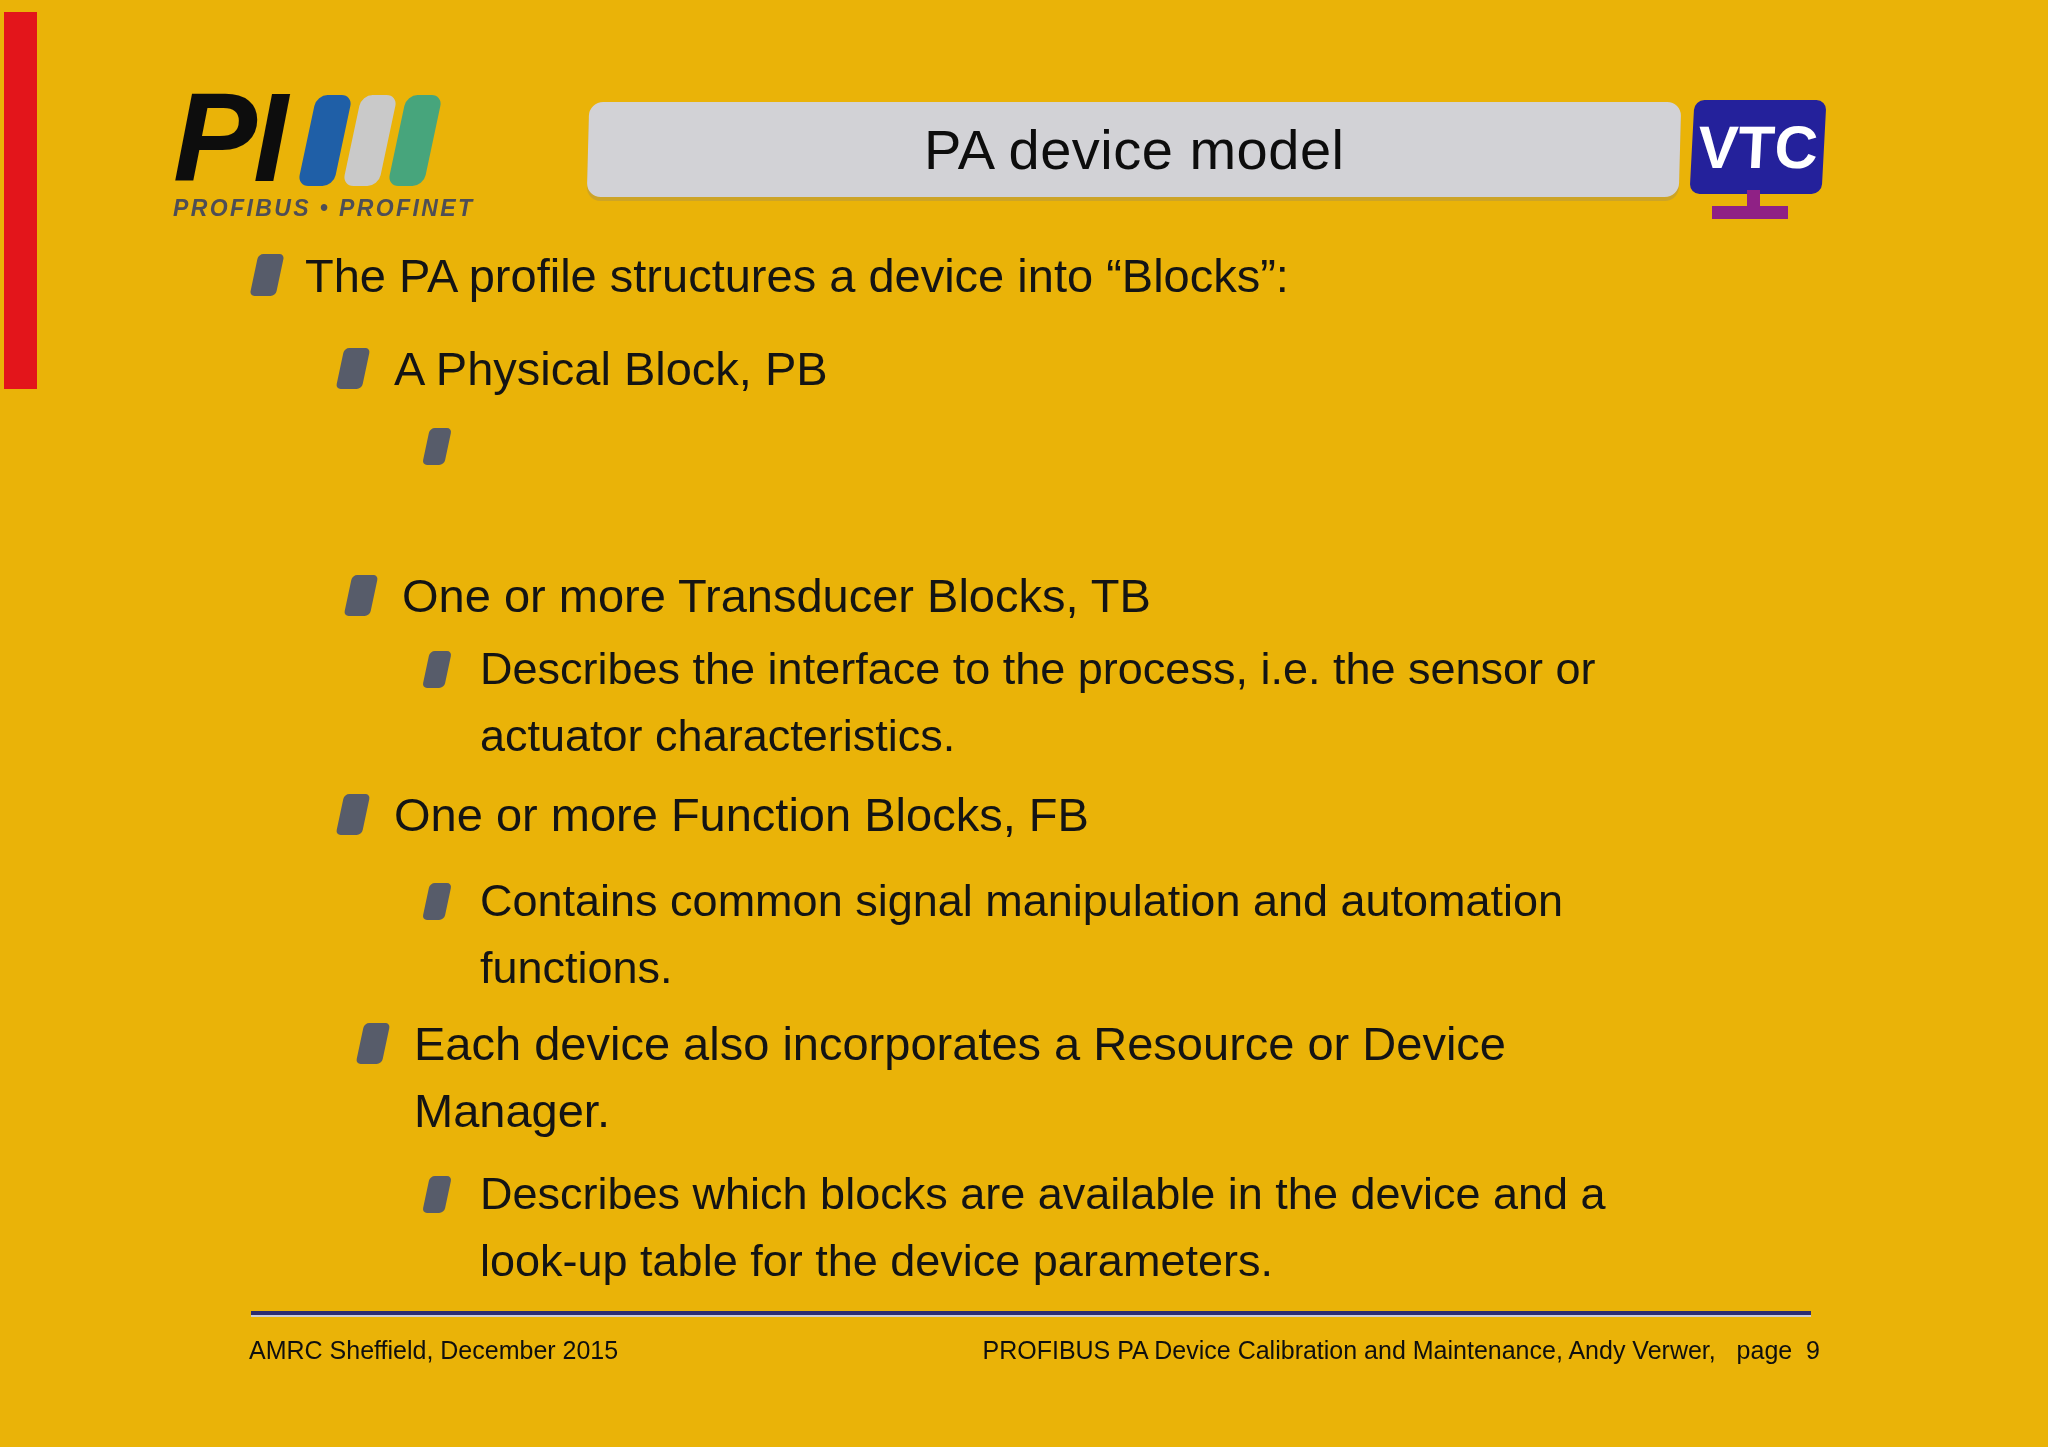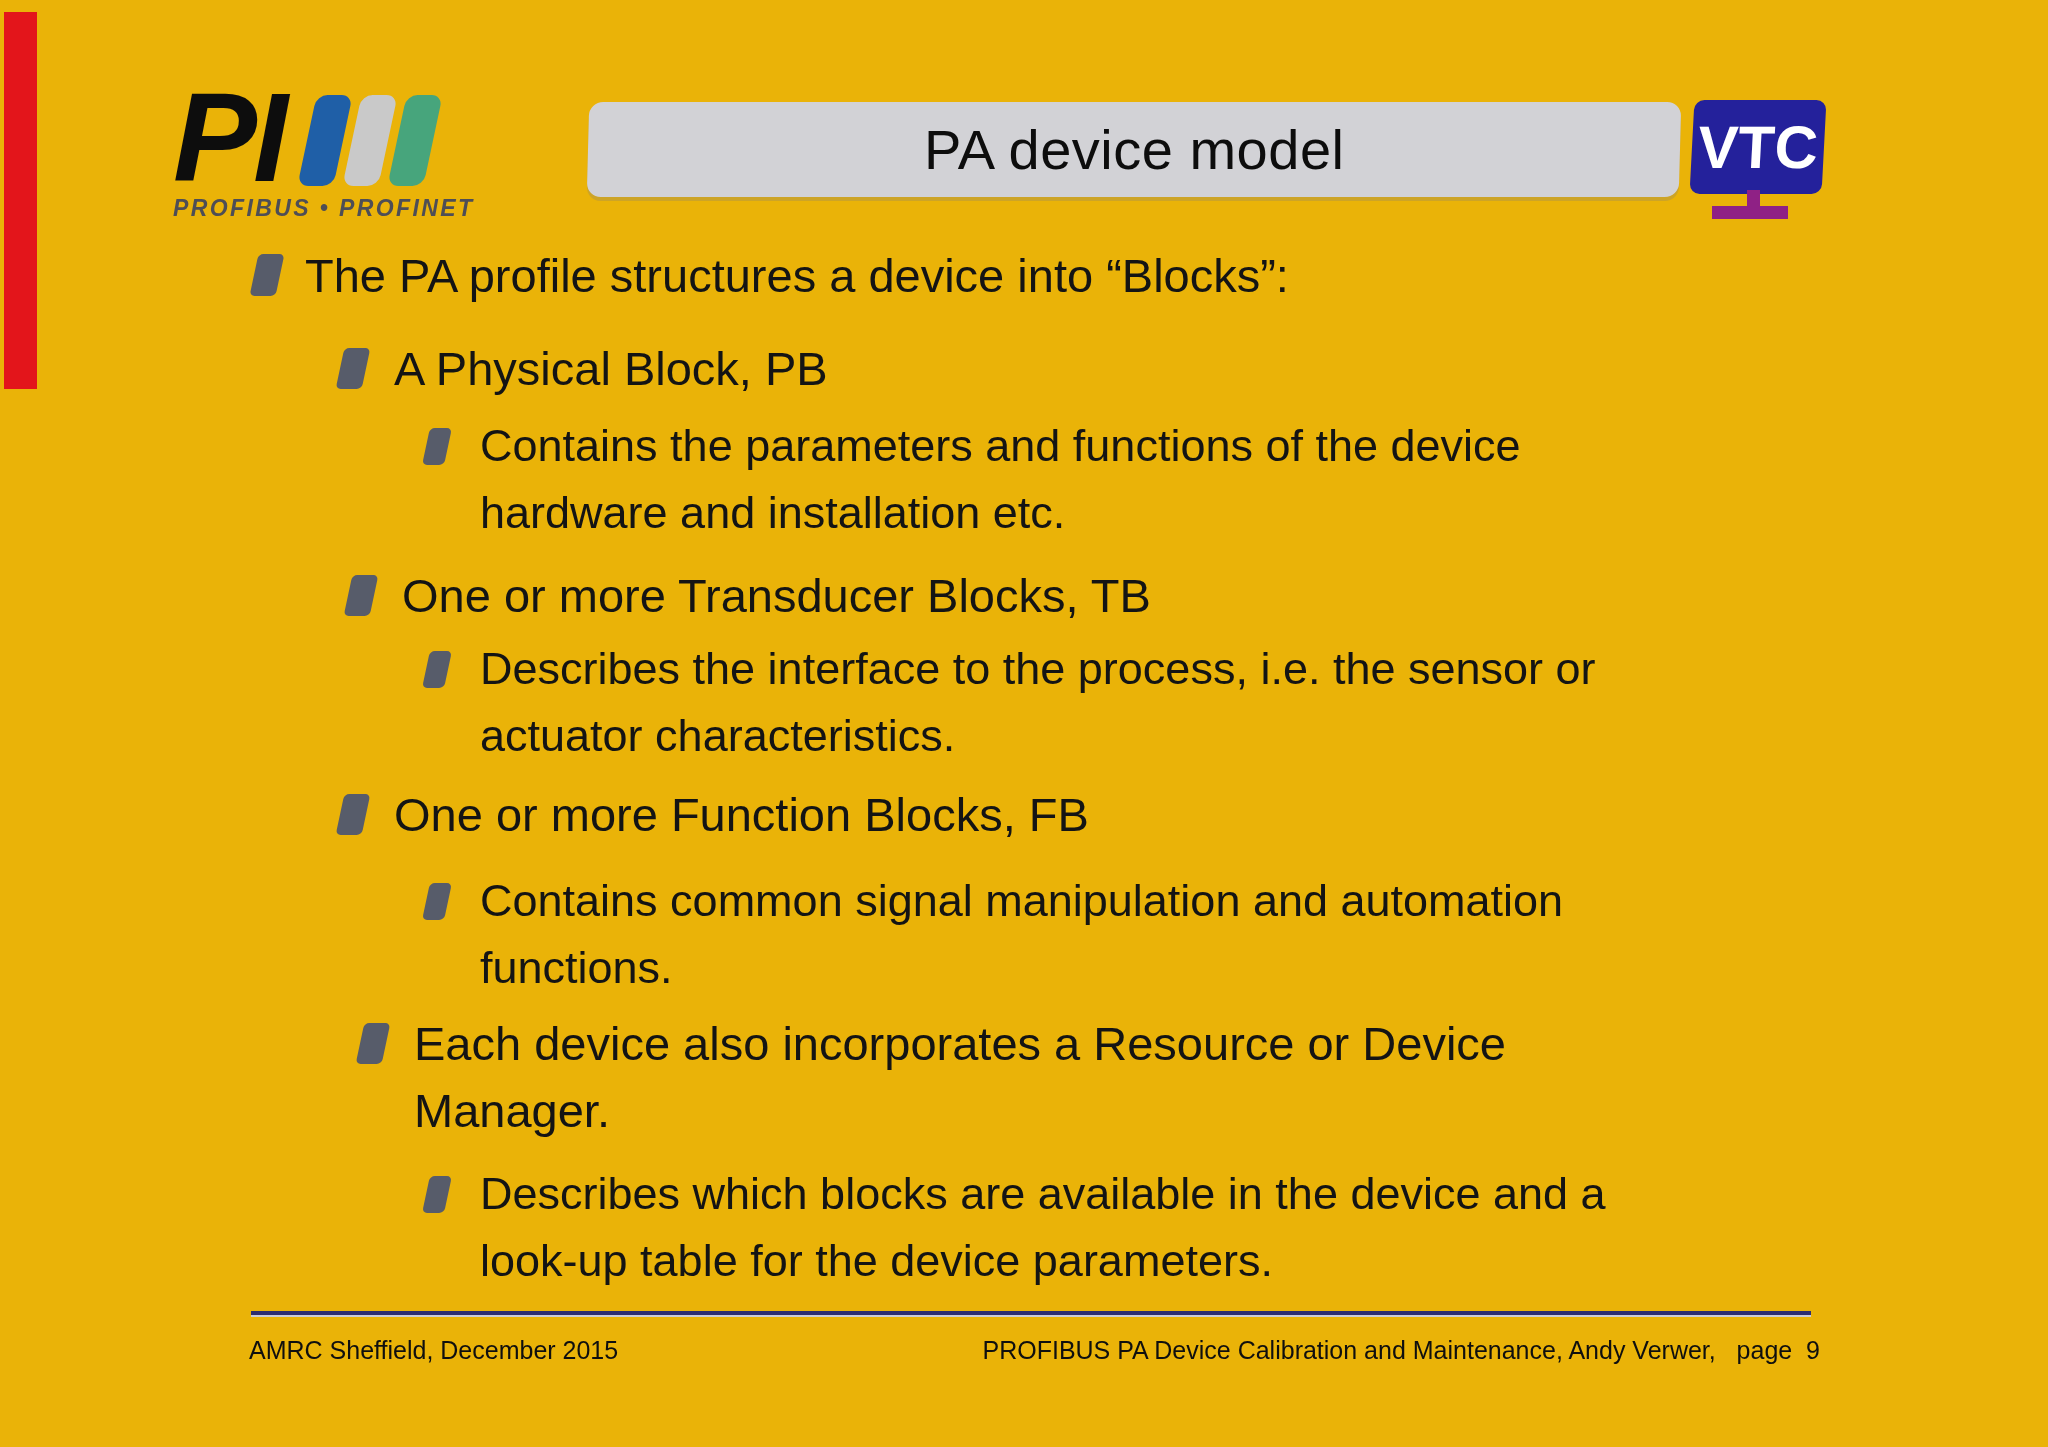--- a/index.html
+++ b/index.html
@@ -96,22 +96,20 @@
       <div class="item lvl1" style="top: 242px;">
         <span class="bullet"></span>
         <div class="txt">The PA profile structures a device into “Blocks”:</div>
       </div>
       <div class="item lvl2" style="top: 335px;">
         <span class="bullet"></span>
         <div class="txt">A Physical Block, PB</div>
       </div>
       <div class="item lvl3" style="top: 412px;">
         <span class="bullet"></span>
-        <div class="txt">Contains the parameters and functions of the device
-hardware and installation etc.</div>
       </div>
       <div class="item lvl2" style="top: 562px; margin-left: 8px;">
         <span class="bullet"></span>
         <div class="txt">One or more Transducer Blocks, TB</div>
       </div>
       <div class="item lvl3" style="top: 635px;">
         <span class="bullet"></span>
         <div class="txt">Describes the interface to the process, i.e. the sensor or
 actuator characteristics.</div>
       </div>

